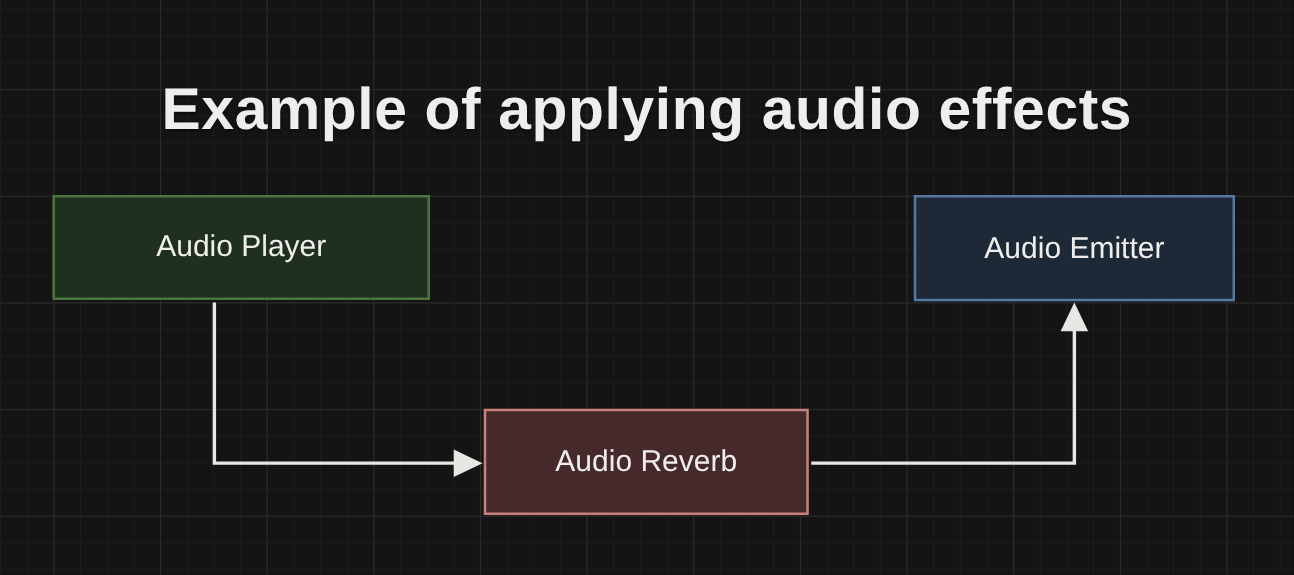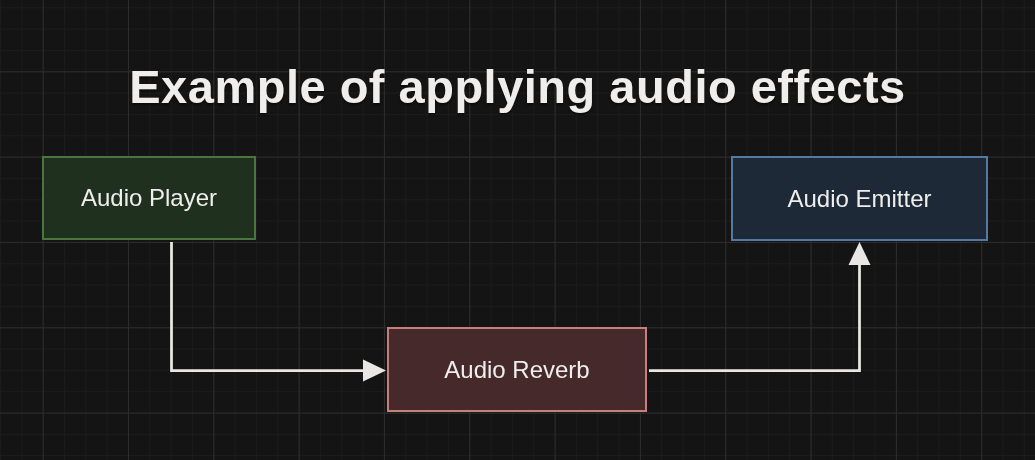--- a/index.html
+++ b/index.html
@@ -46,21 +46,21 @@
   .node{
     position:absolute;
     box-sizing:border-box;
     border:2px solid;
     display:flex;
     align-items:center;
     justify-content:center;
     font-size:24px;
     color:var(--text);
   }
-  #node-audio-player{left:42px;top:156px;width:214px;height:84px;}
+  #node-audio-player{left:42px;top:156px;width:302px;height:84px;}
   #node-audio-emitter{left:731px;top:156px;width:257px;height:85px;}
   #node-audio-reverb{left:387px;top:327px;width:260px;height:85px;}
   .wires{
     position:absolute;
     left:0;top:0;
     pointer-events:none;
   }
   .connector{
     fill:none;
     stroke:var(--connector);

